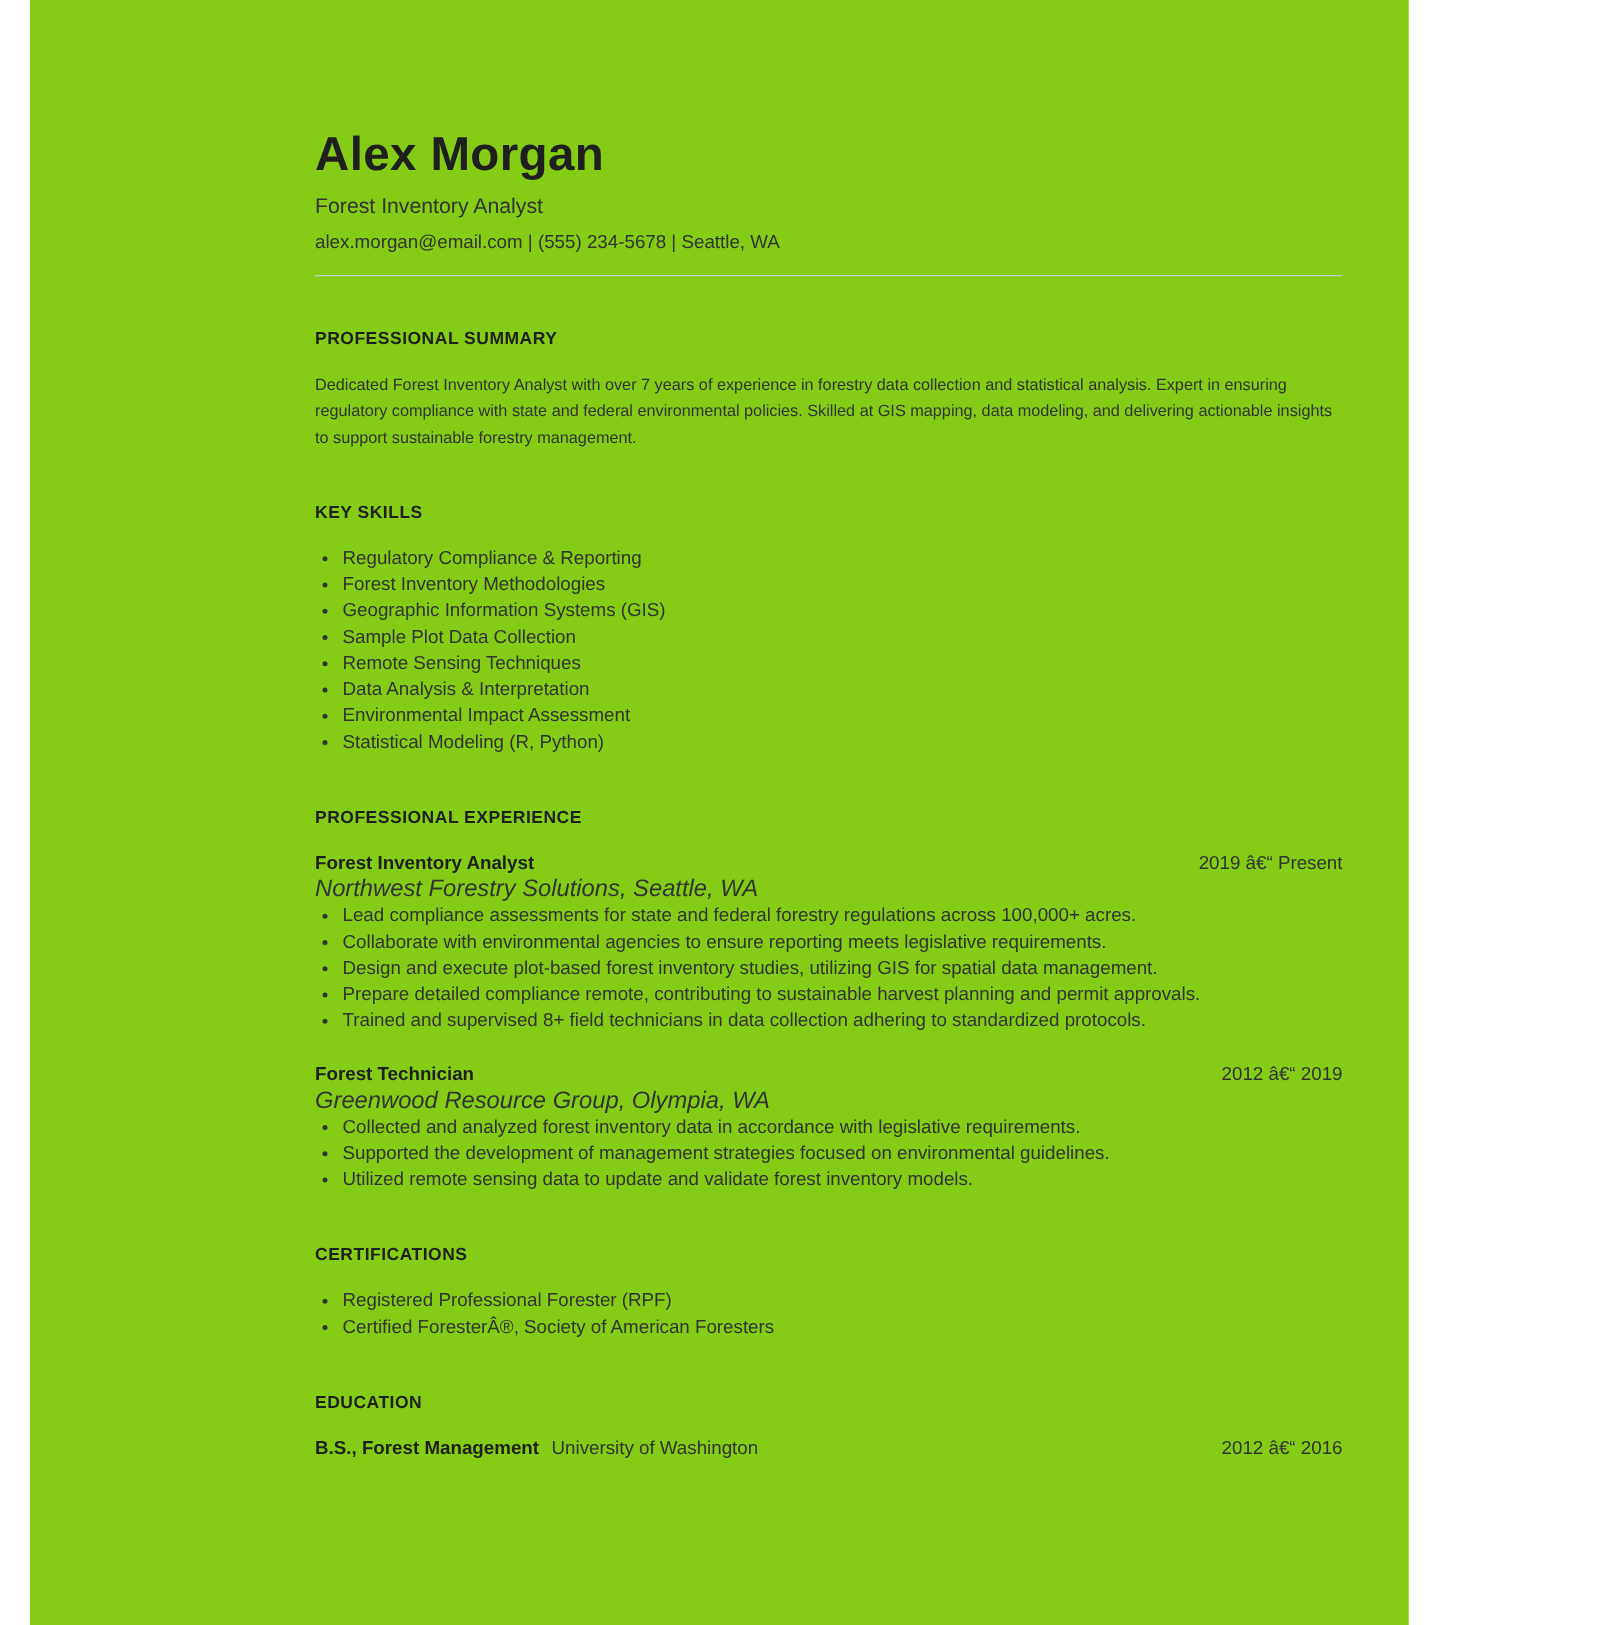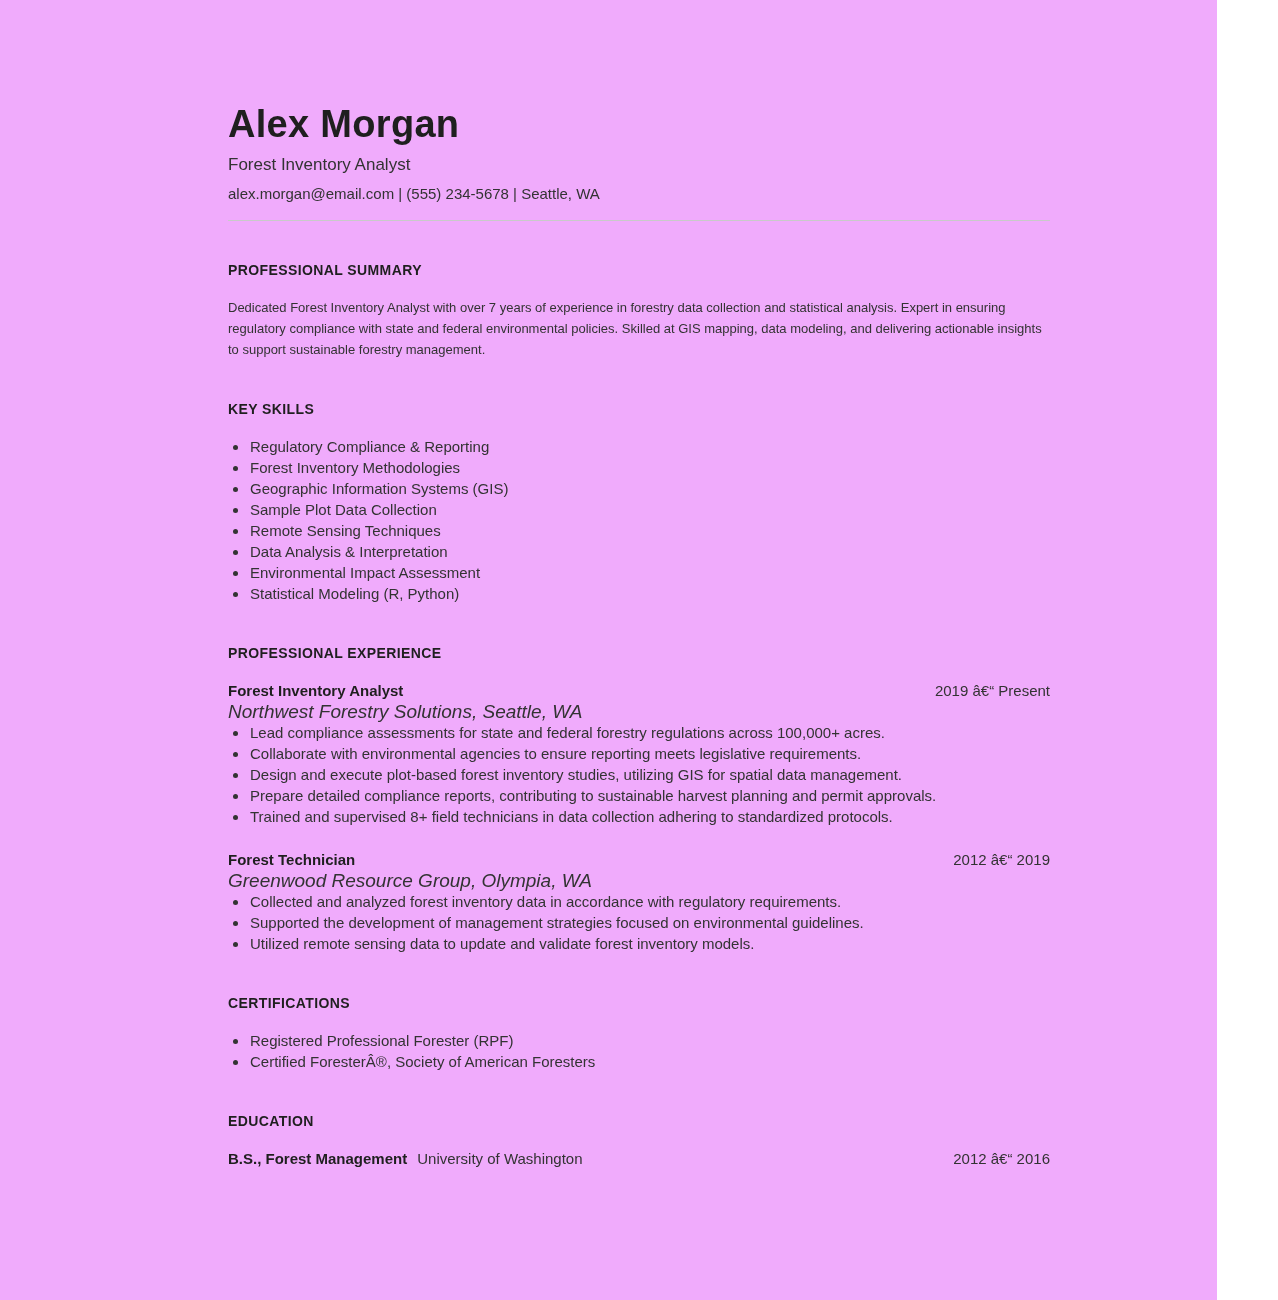--- a/index.html
+++ b/index.html
@@ -3,24 +3,25 @@
 <meta charset="utf-8">
 <style>
   * { box-sizing: border-box; }
   html, body { margin: 0; padding: 0; background: #ffffff; }
   body {
     font-family: "Liberation Sans", sans-serif;
     color: #333333;
   }
   .page {
     position: relative;
-    width: 1217px;
+    width: 1103px;
     height: 1300px;
-    background: #f0abfc;
+    background: #84cc16;
     overflow: hidden;
+    margin-left: 24px;
   }
   .content {
     position: absolute;
     left: 228px;
     top: 103px;
     width: 822px;
   }
   .name {
     margin: 0;
     font-size: 38px;
@@ -152,33 +153,33 @@
       <div class="job">
         <div class="job-header">
           <span class="job-title">Forest Inventory Analyst</span>
           <span class="job-dates">2019 â€“ Present</span>
         </div>
         <div class="job-company">Northwest Forestry Solutions, Seattle, WA</div>
         <ul class="bullet-list">
           <li>Lead compliance assessments for state and federal forestry regulations across 100,000+ acres.</li>
           <li>Collaborate with environmental agencies to ensure reporting meets legislative requirements.</li>
           <li>Design and execute plot-based forest inventory studies, utilizing GIS for spatial data management.</li>
-          <li>Prepare detailed compliance reports, contributing to sustainable harvest planning and permit approvals.</li>
+          <li>Prepare detailed compliance remote, contributing to sustainable harvest planning and permit approvals.</li>
           <li>Trained and supervised 8+ field technicians in data collection adhering to standardized protocols.</li>
         </ul>
       </div>
 
       <div class="job">
         <div class="job-header">
           <span class="job-title">Forest Technician</span>
           <span class="job-dates">2012 â€“ 2019</span>
         </div>
         <div class="job-company">Greenwood Resource Group, Olympia, WA</div>
         <ul class="bullet-list">
-          <li>Collected and analyzed forest inventory data in accordance with regulatory requirements.</li>
+          <li>Collected and analyzed forest inventory data in accordance with legislative requirements.</li>
           <li>Supported the development of management strategies focused on environmental guidelines.</li>
           <li>Utilized remote sensing data to update and validate forest inventory models.</li>
         </ul>
       </div>
     </section>
 
     <section>
       <h2 class="section-heading">CERTIFICATIONS</h2>
       <ul class="bullet-list">
         <li>Registered Professional Forester (RPF)</li>

